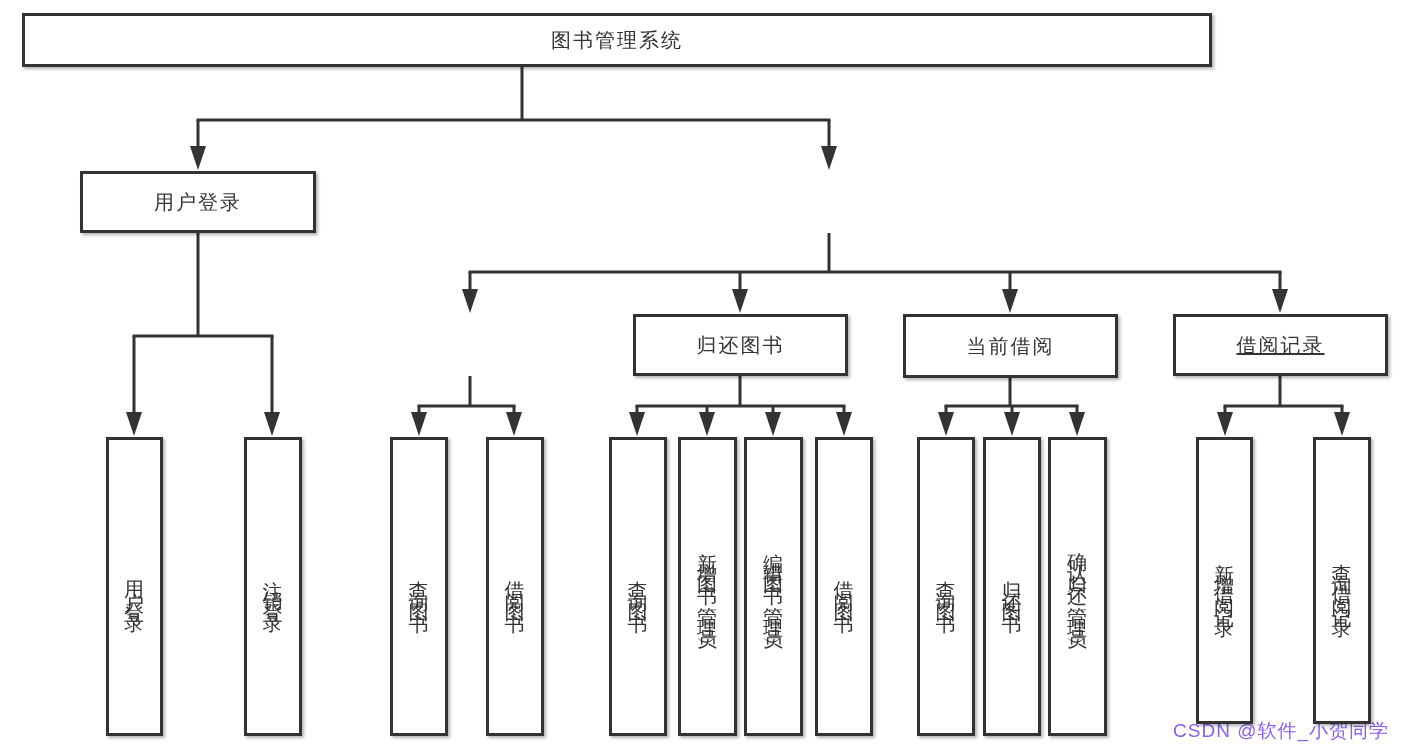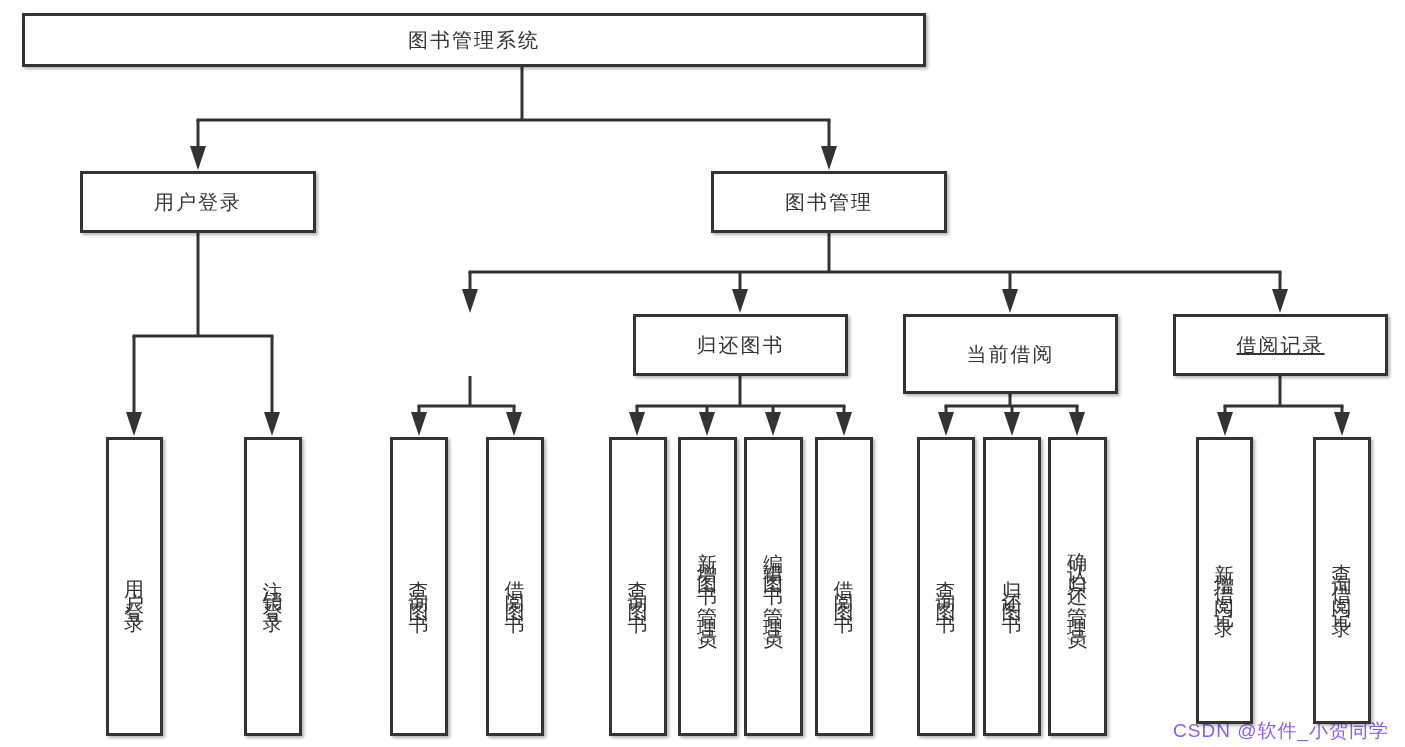--- a/index.html
+++ b/index.html
@@ -110,33 +110,30 @@
       <path d="M844 436 L836 412 L852 412 Z"></path>
       <path d="M946 436 L938 412 L954 412 Z"></path>
       <path d="M1012 436 L1004 412 L1020 412 Z"></path>
       <path d="M1077 436 L1069 412 L1085 412 Z"></path>
       <path d="M1225 436 L1217 412 L1233 412 Z"></path>
       <path d="M1342 436 L1334 412 L1350 412 Z"></path>
     </g>
   </svg>
 
   <div class="watermark">CSDN @软件_小贺同学</div>
-<div class="node" style="left: 22px; top: 13px; width: 904px; height: 54px;">
+<div class="node" style="left: 22px; top: 13px; width: 1190px; height: 54px;">
       <span>图书管理系统</span>
     </div>
     <div class="node" style="left: 80px; top: 171px; width: 236px; height: 62px;">
       <span>用户登录</span>
     </div>
-    <div class="node" style="left: 711px; top: 171px; width: 236px; height: 62px;">
-      <span>图书管理</span>
-    </div>
     <div class="node" style="left: 633px; top: 314px; width: 215px; height: 62px;">
       <span>归还图书</span>
     </div>
-    <div class="node" style="left: 903px; top: 314px; width: 215px; height: 80px;">
+    <div class="node" style="left: 903px; top: 314px; width: 215px; height: 64px;">
       <span>当前借阅</span>
     </div>
     <div class="node" style="left: 1173px; top: 314px; width: 215px; height: 62px; text-decoration: underline;">
       <span>借阅记录</span>
     </div>
     <div class="node vertical" style="left: 106px; top: 437px; width: 57px; height: 299px;">
       <span>用户登录</span>
     </div>
     <div class="node vertical" style="left: 244px; top: 437px; width: 58px; height: 299px;">
       <span>注销登录</span>

